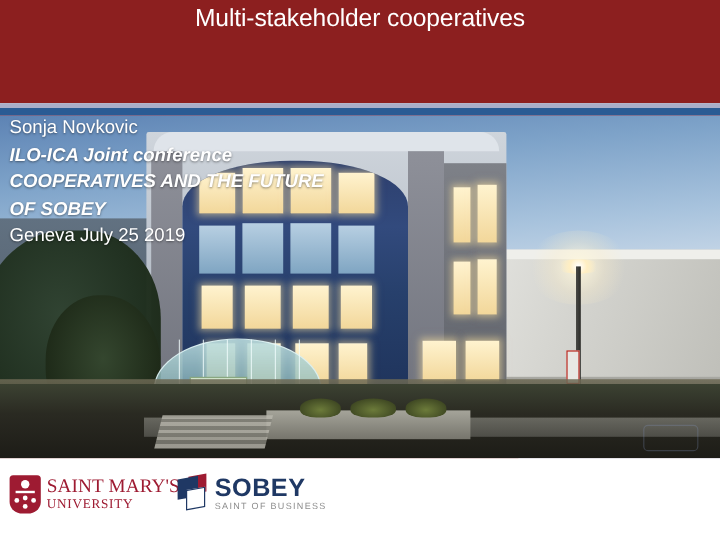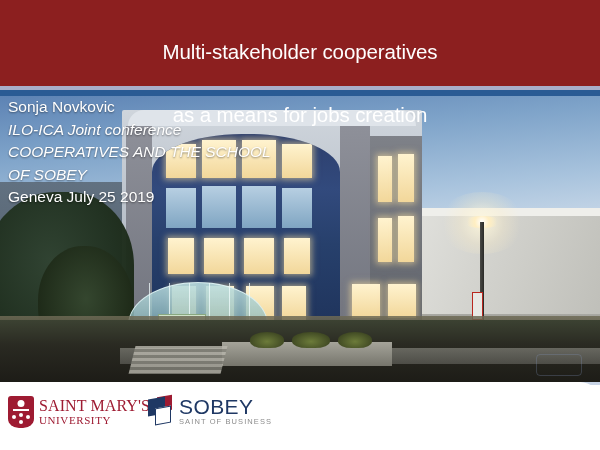--- a/index.html
+++ b/index.html
@@ -34,21 +34,21 @@
     position: absolute;
     left: 0; top: 2px;
     width: 600px;
     text-align: center;
     color: #ffffff;
     font-size: 20.5px;
     line-height: 27px;
     letter-spacing: -0.1px;
     z-index: 6;
   }
-  .title-line { display: block; white-space: nowrap; margin-top: 36px; }
+  .title-line { display: block; white-space: nowrap; }
 
   
   .divider-light {
     position: absolute;
     left: 0; top: 86px;
     width: 600px; height: 4px;
     background: #a9aec9;
     z-index: 5;
   }
   .divider-blue {
@@ -276,39 +276,38 @@
     position: absolute;
     left: 8px; top: 0px;
     z-index: 4;
     color: #ffffff;
     font-size: 15.5px;
     line-height: 22.5px;
     text-shadow: 0 1px 2px rgba(0,0,0,.45);
     white-space: nowrap;
   }
   .pt-line { display: block; }
-  .pt-italic { font-style: italic; }
+  .pt-italic { font-style: italic; font-weight: bold; }
 
   
   .photo-edge {
     position: absolute;
     left: 432px; top: 382px;
     width: 168px; height: 3px;
     background: #c8d4e6;
     z-index: 2;
   }
 
   
   .footer {
     position: absolute;
     left: 0; top: 382px;
     width: 600px; height: 68px;
     background: #ffffff;
     z-index: 3;
-    border-radius: 20px;
   }
 
   
   .logo-smu {
     position: absolute;
     left: 8px; top: 14px;
     display: flex; align-items: center; gap: 5px;
   }
   .smu-crest {
     position: relative;
@@ -383,21 +382,21 @@
     position: absolute; left: 7px; top: 11px;
     width: 16px; height: 17px;
     background: #ffffff;
     border: 1.5px solid #1f3864;
     transform: skewY(-10deg);
   }
   .sobey-text { line-height: 1.02; }
   .sobey-l1 {
     color: #1f3864;
     font-size: 21px;
-    font-weight: normal;
+    font-weight: bold;
     letter-spacing: .4px;
     display: block;
     white-space: nowrap;
   }
   .sobey-l2 {
     color: #8d8d8d;
     font-size: 7.5px;
     letter-spacing: 1.1px;
     display: block;
     white-space: nowrap;
@@ -405,21 +404,20 @@
 </style>
 </head>
 <body>
 
 <div class="slide">
 
   <div class="header-band"></div>
 
   <div class="title-block">
     <span class="title-line">Multi-stakeholder cooperatives</span>
-    <span class="title-line">as a means for jobs creation</span>
   </div>
 
   <div class="divider-light"></div>
   <div class="divider-blue"></div>
 
   <div class="photo">
     <div class="sky"></div>
 
     <div class="bldg-left"></div>
 
@@ -486,21 +484,21 @@
     <div class="planter"></div>
     <div class="shrub" style="left:250px; width:34px;"></div>
     <div class="shrub" style="left:292px; width:38px;"></div>
     <div class="shrub" style="left:338px; width:34px;"></div>
     <div class="stair"></div>
     <div class="bike"></div>
 
     <div class="photo-text">
       <span class="pt-line">Sonja Novkovic</span>
       <span class="pt-line pt-italic">ILO-ICA Joint conference</span>
-      <span class="pt-line pt-italic">COOPERATIVES AND THE SCHOOL</span>
+      <span class="pt-line pt-italic">COOPERATIVES AND THE FUTURE</span>
       <span class="pt-line pt-italic">OF SOBEY</span>
       <span class="pt-line">Geneva July 25 2019</span>
     </div>
   </div>
 
   <div class="photo-edge"></div>
 
   <div class="footer">
 
     <div class="logo-smu">

